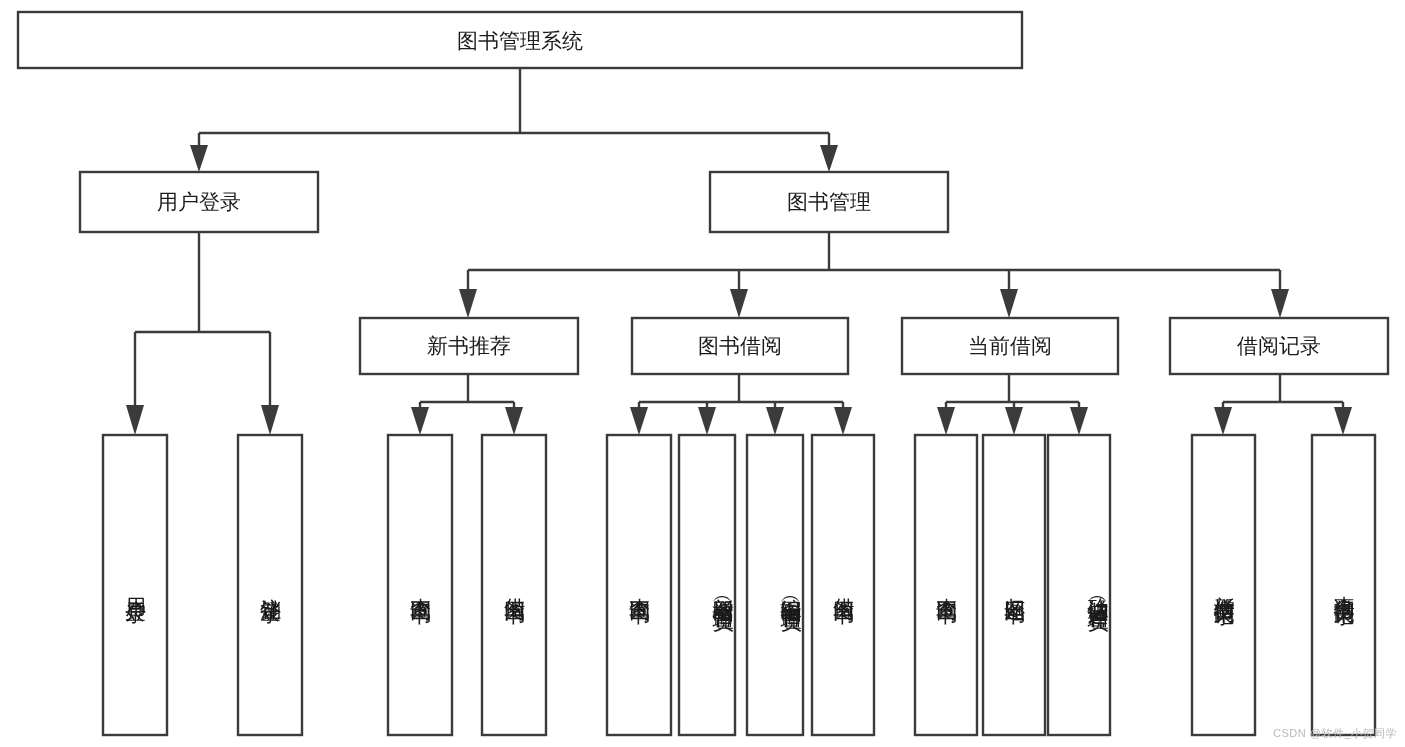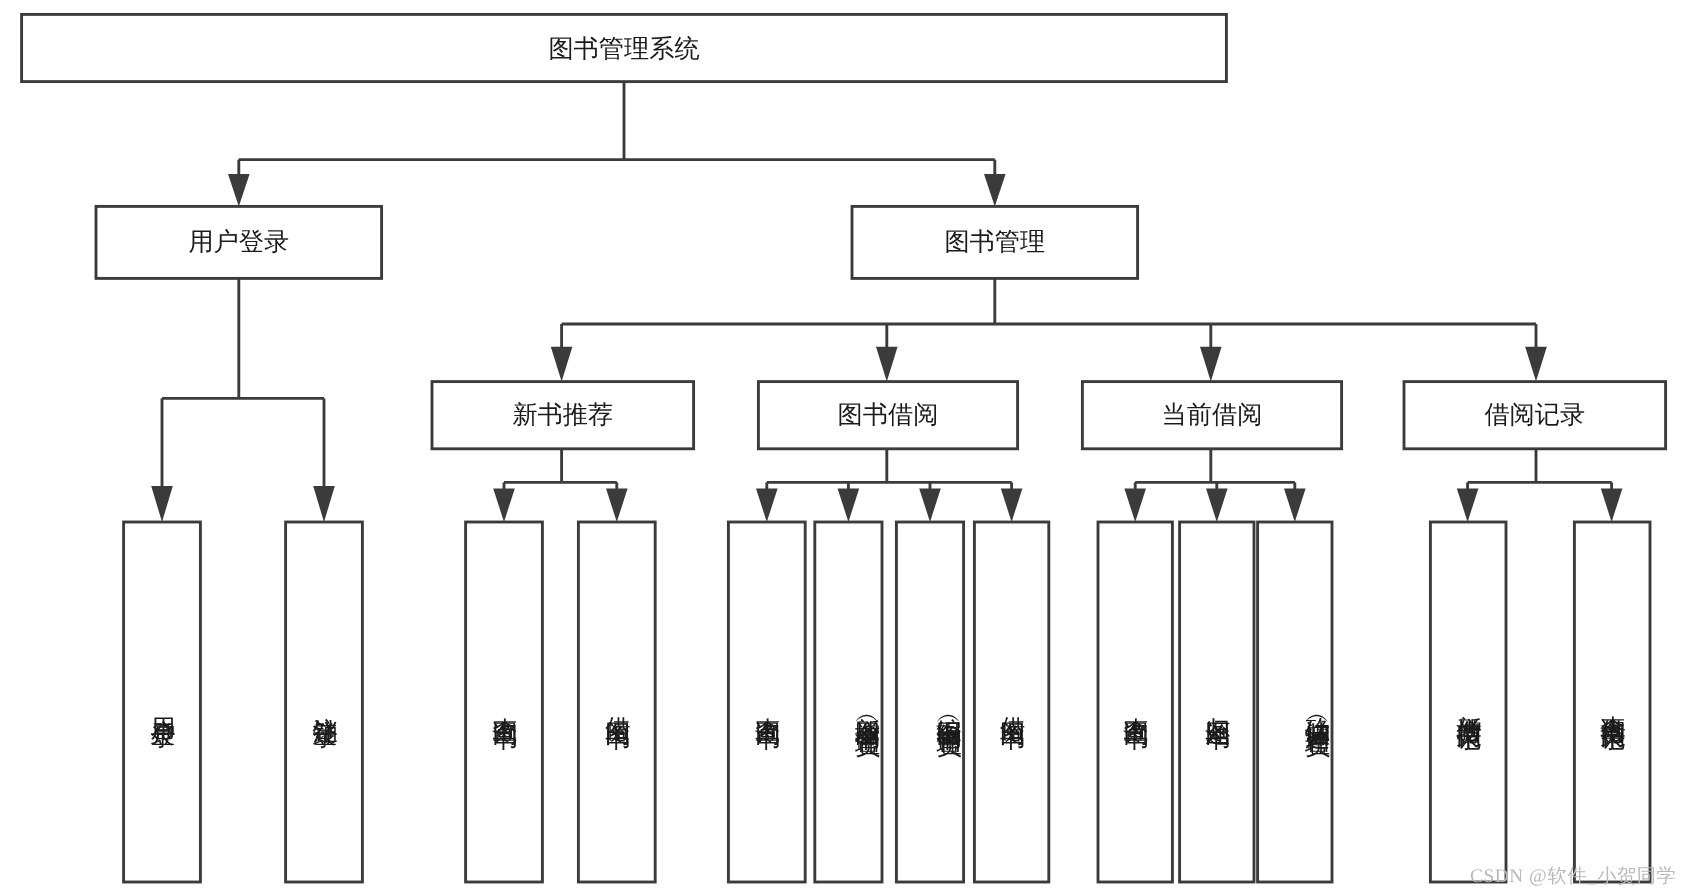--- a/index.html
+++ b/index.html
@@ -62,22 +62,22 @@
     display: flex;
     align-items: center;
     justify-content: center;
     white-space: nowrap;
     pointer-events: none;
   }
   .watermark {
     position: absolute;
     right: 8px;
     bottom: 6px;
-    font-family: Liberation Serif, serif;
-    font-size: 16px;
+    font-family: Liberation Sans, sans-serif;
+    font-size: 11px;
     color: #b9b9b9;
     letter-spacing: 0.5px;
     white-space: nowrap;
   }
 </style>
 </head>
 <body>
 
 <div id="diagram-root">
 

